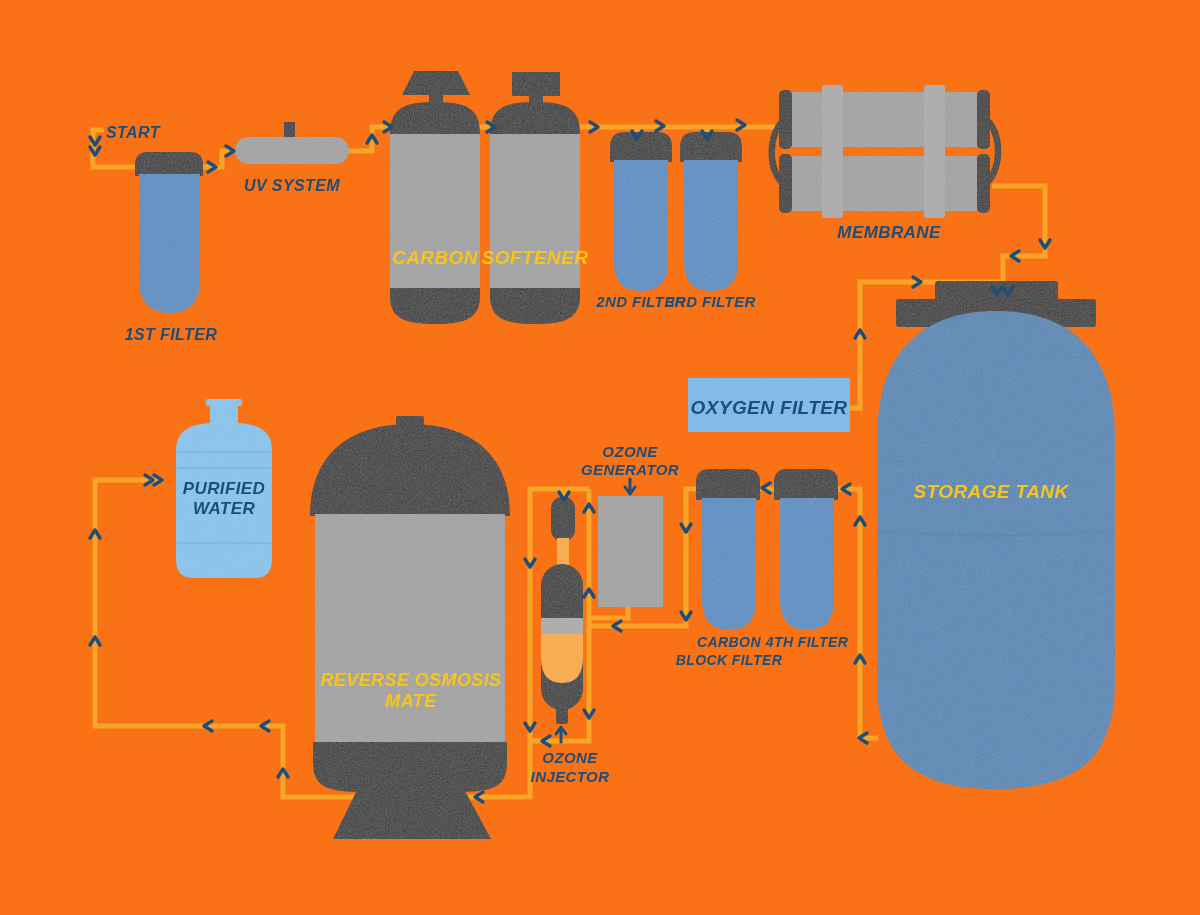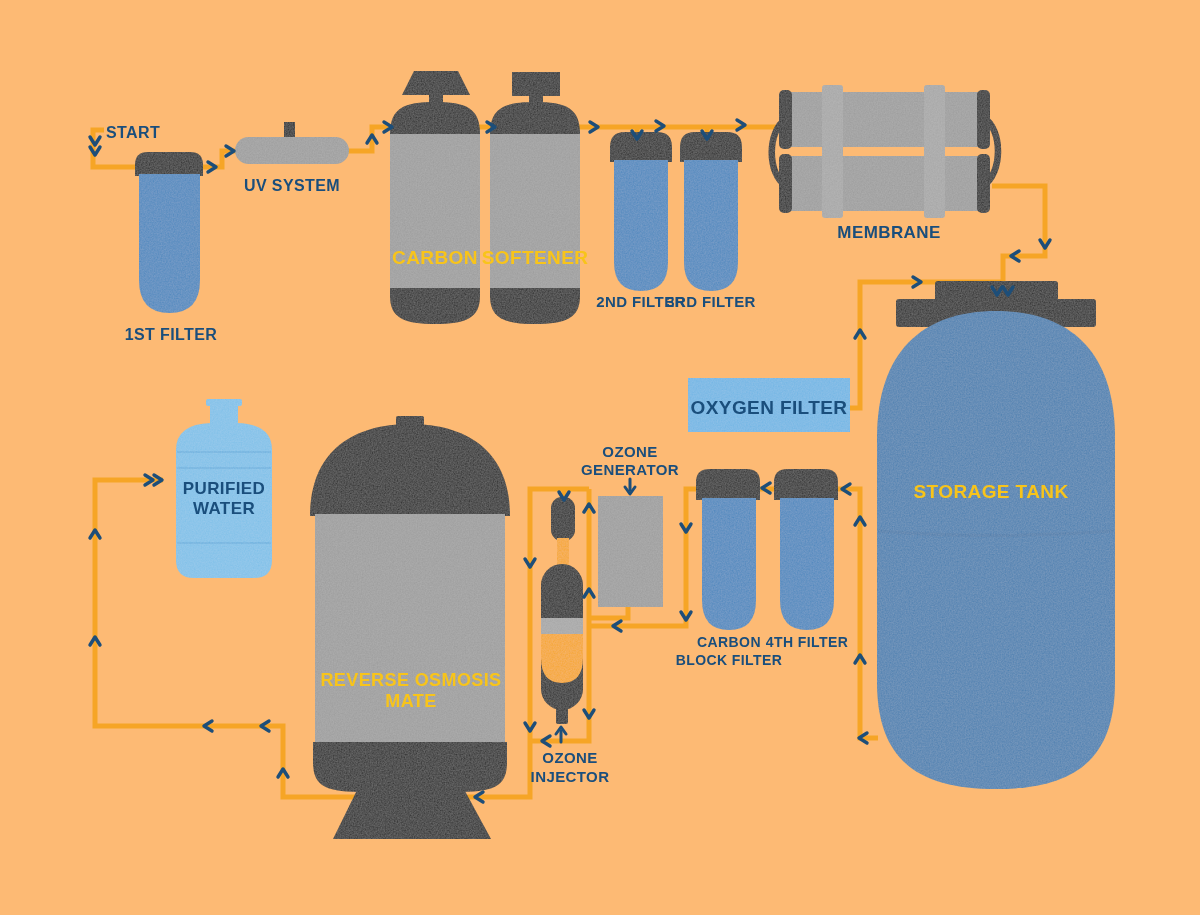--- a/index.html
+++ b/index.html
@@ -1,16 +1,16 @@
 <!DOCTYPE html>
 <html><head>
 <meta charset="utf-8">
 <style>
   html,body{margin:0;padding:0;background:#ffffff;}
-  .stage{position:relative;width:1200px;height:915px;background:#fdba74;overflow:hidden;}
+  .stage{position:relative;width:1200px;height:915px;background:#f97316;overflow:hidden;font-style:italic;}
   svg{position:absolute;left:0;top:0;}
   .lbl{font-family:"Liberation Sans",sans-serif;font-weight:700;letter-spacing:.4px;}
   .navy{fill:#1A4E7C;}
   .yellow{fill:#F8C41A;}
   .mid{text-anchor:middle;}
   .f14{font-size:14px;} .f15{font-size:15px;} .f16{font-size:16px;}
   .f17{font-size:17px;} .f18{font-size:18px;} .f19{font-size:19px;}
   .pipe{stroke:#F6A526;stroke-width:5;fill:none;}
   .chev{stroke:#1D4E79;stroke-width:3.4;fill:none;stroke-linecap:round;stroke-linejoin:round;}
   .ptr{stroke:#1D4E79;stroke-width:3;fill:none;stroke-linecap:round;stroke-linejoin:round;}

